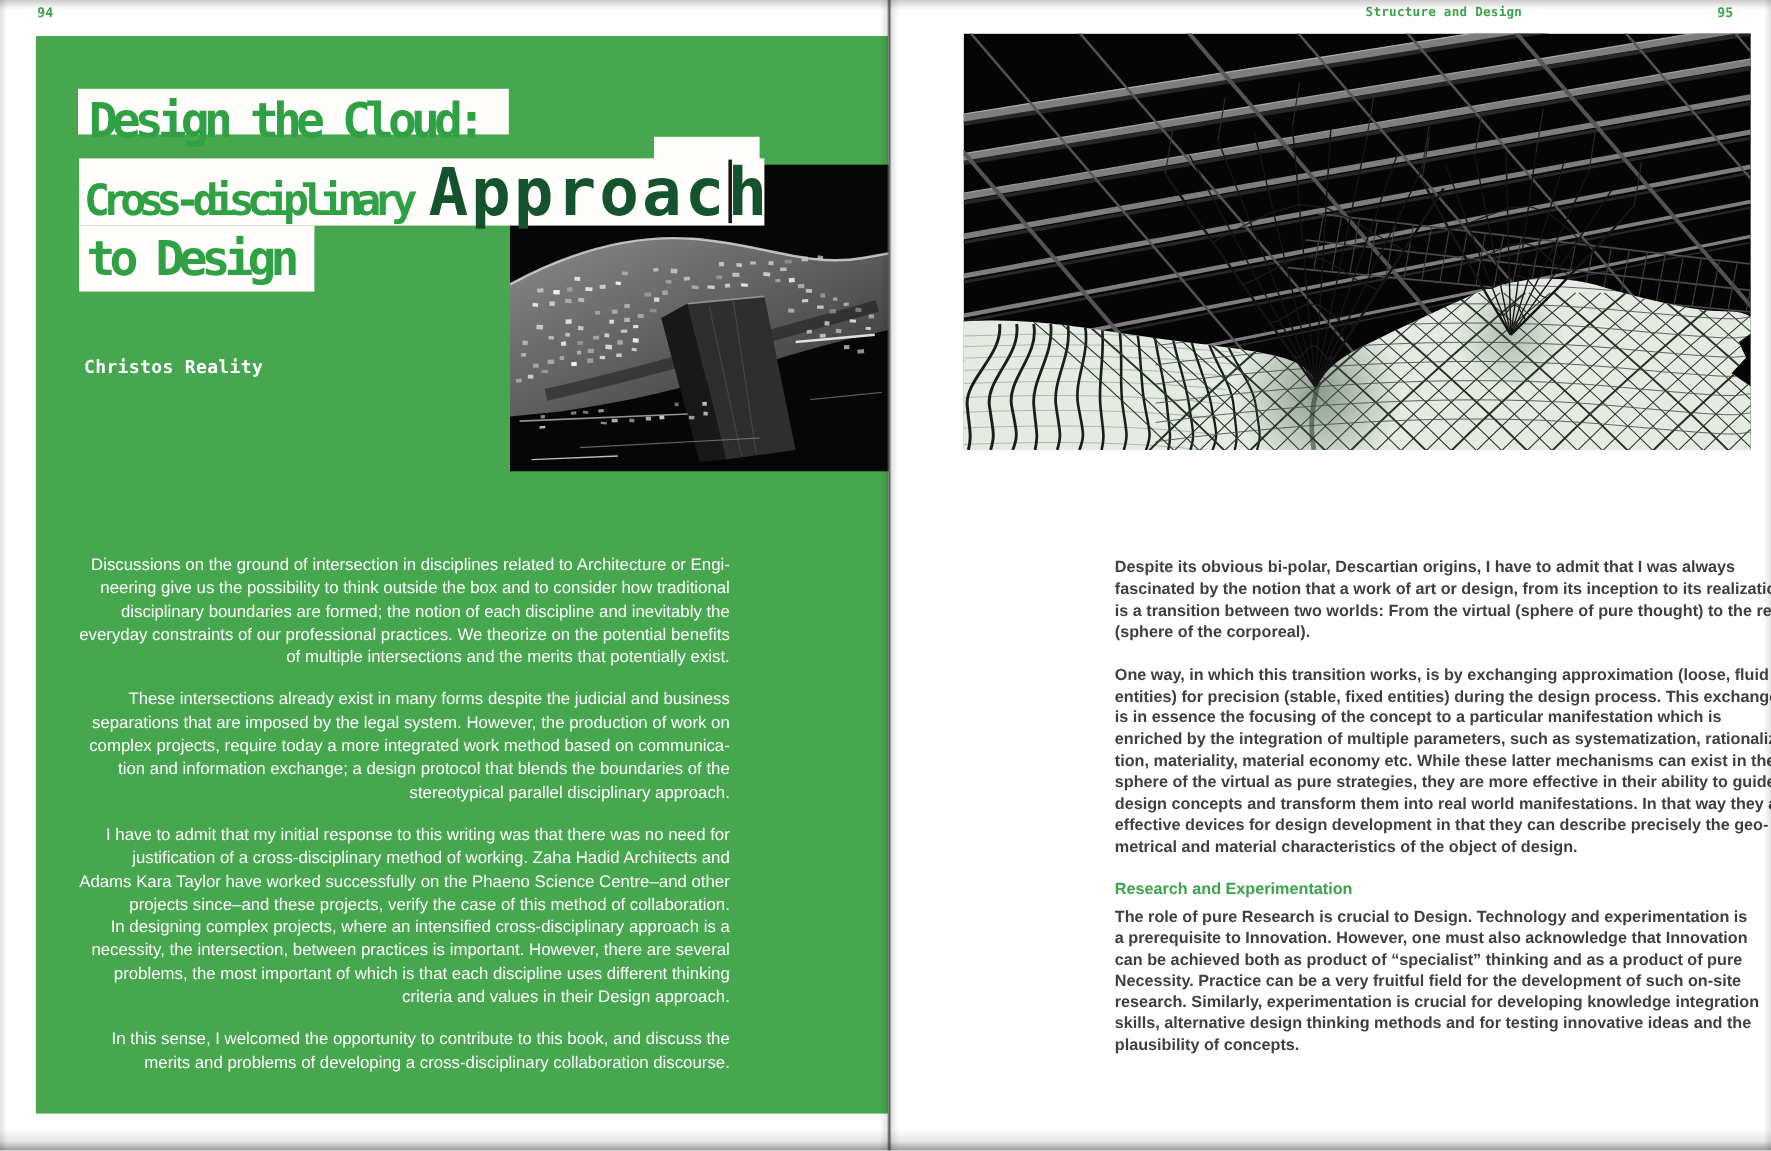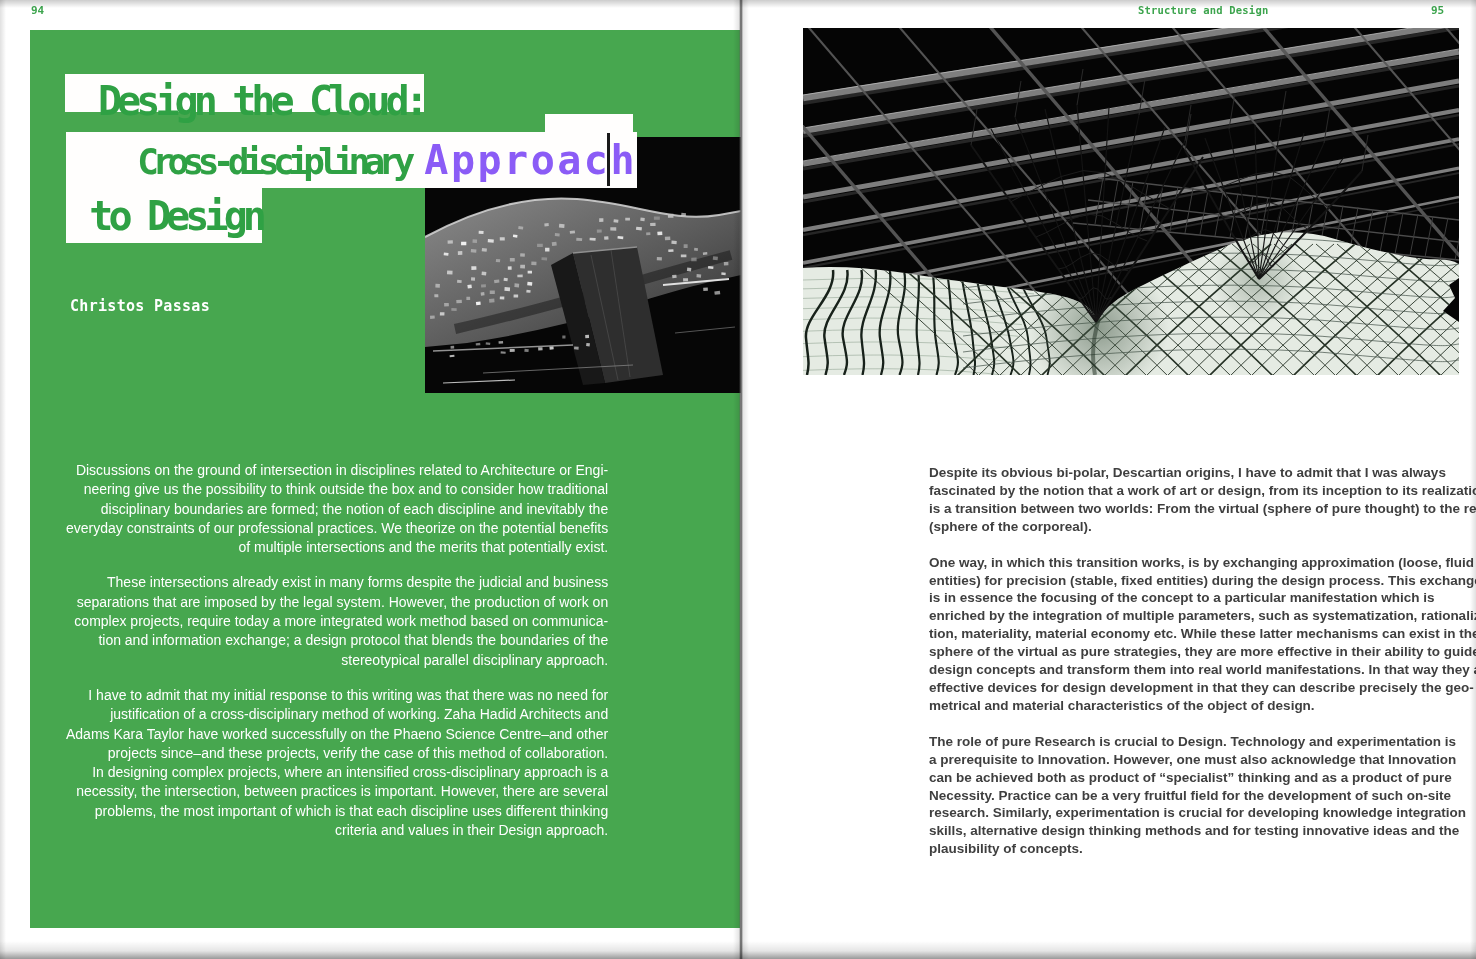--- a/index.html
+++ b/index.html
@@ -1,28 +1,28 @@
 <!DOCTYPE html>
 <html style="--panel-green: #47a74f; --title-green: #2fa144; --heading-green: #3ca44d; --body-text: #3f3f3f;"><head>
 <meta charset="utf-8">
 <style>
   html,body{margin:0;padding:0;background:#fff;}
   .sheet{position:relative;width:1476px;height:959px;background:#ffffff;overflow:hidden;
          font-family:"Liberation Sans","DejaVu Sans",sans-serif;}
-  .px{font-family:"DejaVu Sans Mono","Liberation Mono",monospace;font-weight:bold;text-align:right;}
+  .px{font-family:"DejaVu Sans Mono","Liberation Mono",monospace;font-weight:bold;}
   
   .green-panel{position:absolute;left:30px;top:30px;width:710px;height:898px;background:var(--panel-green,#47a74f);}
   .pageno-left{position:absolute;left:31px;top:4px;font-size:11px;color:var(--heading-green,#3ca44d);}
   .img-left{position:absolute;left:425px;top:137px;width:316px;height:256px;}
   .tbox{position:absolute;background:#fffefd;white-space:nowrap;}
   .tbox1{left:65px;top:74px;width:350px;height:38px;line-height:55px;padding-left:9px;
          font-size:40px;letter-spacing:-4.9px;color:var(--title-green,#2fa144);}
   .tbox2{left:66px;top:132px;width:567px;height:56px;line-height:57px;padding-left:4px;}
   .t2-green{font-size:36px;letter-spacing:-6.6px;color:var(--title-green,#2fa144);}
-  .t2-black{font-size:40px;letter-spacing:2.5px;color:#8b5cf6;margin-left:6px;}
+  .t2-black{font-size:55px;letter-spacing:2.5px;color:#14532d;margin-left:6px;}
   .tbox2-patch{position:absolute;left:545px;top:114px;width:88px;height:20px;background:#fffefd;}
   .title-cursor{position:absolute;left:607px;top:133px;width:3px;height:53px;background:#1a1a1a;}
   .tbox3{left:66px;top:188px;width:190px;height:55px;line-height:56px;padding-left:6px;
          font-size:40px;letter-spacing:-4.9px;color:var(--title-green,#2fa144);}
   .author{position:absolute;left:70px;top:297px;font-size:15px;color:#fff;letter-spacing:.3px;}
   .body-left{position:absolute;left:66px;top:461px;color:#ffffff;font-size:14px;line-height:19.3px;}
   .body-left p{margin:0 0 16px 0;white-space:nowrap;text-align:right;}
   
   .fold{position:absolute;left:733px;top:0;width:16px;height:959px;
         background:linear-gradient(90deg,rgba(0,0,0,0) 0%,rgba(0,0,0,.10) 38%,#5d5d5d 49%,#6a6a6a 52%,rgba(0,0,0,.10) 63%,rgba(0,0,0,0) 100%);}
@@ -184,26 +184,27 @@
 
     <div class="tbox tbox1 px">Design the Cloud:</div>
     <div class="tbox2-patch"></div>
     <div class="tbox tbox2 px">
       <span class="t2-green">Cross-disciplinary</span>
       <span class="t2-black">Approach</span>
     </div>
     <div class="title-cursor"></div>
     <div class="tbox tbox3 px">to Design</div>
 
-    <div class="author px">Christos Passas</div>
+    <div class="author px">Christos Reality</div>
 
     <div class="body-left">
       <p>Discussions on the ground of intersection in disciplines related to Architecture or Engi-<br>neering give us the possibility to think outside the box and to consider how traditional<br>disciplinary boundaries are formed; the notion of each discipline and inevitably the<br>everyday constraints of our professional practices. We theorize on the potential benefits<br>of multiple intersections and the merits that potentially exist.</p>
       <p>These intersections already exist in many forms despite the judicial and business<br>separations that are imposed by the legal system. However, the production of work on<br>complex projects, require today a more integrated work method based on communica-<br>tion and information exchange; a design protocol that blends the boundaries of the<br>stereotypical parallel disciplinary approach.</p>
       <p>I have to admit that my initial response to this writing was that there was no need for<br>justification of a cross-disciplinary method of working. Zaha Hadid Architects and<br>Adams Kara Taylor have worked successfully on the Phaeno Science Centre–and other<br>projects since–and these projects, verify the case of this method of collaboration.<br>In designing complex projects, where an intensified cross-disciplinary approach is a<br>necessity, the intersection, between practices is important. However, there are several<br>problems, the most important of which is that each discipline uses different thinking<br>criteria and values in their Design approach.</p>
+      <p>In this sense, I welcomed the opportunity to contribute to this book, and discuss the<br>merits and problems of developing a cross-disciplinary collaboration discourse.</p>
     </div>
   </div>
 
   <div>
     <div class="running-head px">Structure and Design</div>
     <div class="pageno-right px">95</div>
 
     <svg class="img-right" id="img-right" viewBox="0 0 656 347">
         <rect x="0" y="0" width="656" height="347" fill="#050505"></rect>
         <defs>
@@ -405,20 +406,21 @@
         <line x1="559" y1="143" x2="565" y2="107" stroke="#2a2a2a" stroke-width="1"></line>
         <path d="M405.7,163.3 L419.3,158.7 L435.6,152.2 L453.3,145.6 L470.3,143.8 L486.6,148.9 L500.2,159.8 L513.8,172.0 L526.0,179.9 " stroke="#1c1c1c" stroke-width="1" fill="none"></path>
         <path d="M420.5,189.1 L430.1,186.9 L441.6,182.2 L454.1,176.4 L466.1,174.2 L477.6,178.1 L487.2,187.0 L496.8,196.4 L505.4,201.5 " stroke="#1c1c1c" stroke-width="1" fill="none"></path>
         <path d="M433.8,212.3 L439.8,212.3 L447.0,209.2 L454.8,204.2 L462.3,201.6 L469.5,204.4 L475.5,211.4 L481.5,218.4 L486.9,220.9 " stroke="#1c1c1c" stroke-width="1" fill="none"></path>
         <path d="M445.6,232.9 L448.4,234.8 L451.8,233.2 L455.4,228.8 L458.9,225.9 L462.3,227.7 L465.1,233.2 L467.9,237.9 L470.4,238.2 " stroke="#1c1c1c" stroke-width="1" fill="none"></path>
       </svg>
 
     <div class="body-right">
       <p>Despite its obvious bi-polar, Descartian origins, I have to admit that I was always<br>fascinated by the notion that a work of art or design, from its inception to its realization<br>is a transition between two worlds: From the virtual (sphere of pure thought) to the real<br>(sphere of the corporeal).</p>
       <p>One way, in which this transition works, is by exchanging approximation (loose, fluid<br>entities) for precision (stable, fixed entities) during the design process. This exchange<br>is in essence the focusing of the concept to a particular manifestation which is<br>enriched by the integration of multiple parameters, such as systematization, rationaliza-<br>tion, materiality, material economy etc. While these latter mechanisms can exist in the<br>sphere of the virtual as pure strategies, they are more effective in their ability to guide<br>design concepts and transform them into real world manifestations. In that way they are<br>effective devices for design development in that they can describe precisely the geo-<br>metrical and material characteristics of the object of design.</p>
+      <h3 class="second">Research and Experimentation</h3>
       <p>The role of pure Research is crucial to Design. Technology and experimentation is<br>a prerequisite to Innovation. However, one must also acknowledge that Innovation<br>can be achieved both as product of “specialist” thinking and as a product of pure<br>Necessity. Practice can be a very fruitful field for the development of such on-site<br>research. Similarly, experimentation is crucial for developing knowledge integration<br>skills, alternative design thinking methods and for testing innovative ideas and the<br>plausibility of concepts.</p>
     </div>
   </div>
 
   <div class="fold"></div>
   <div class="edge-top"></div>
   <div class="edge-bottom"></div>
   <div class="edge-left"></div>
   <div class="edge-right"></div>
 </div>

